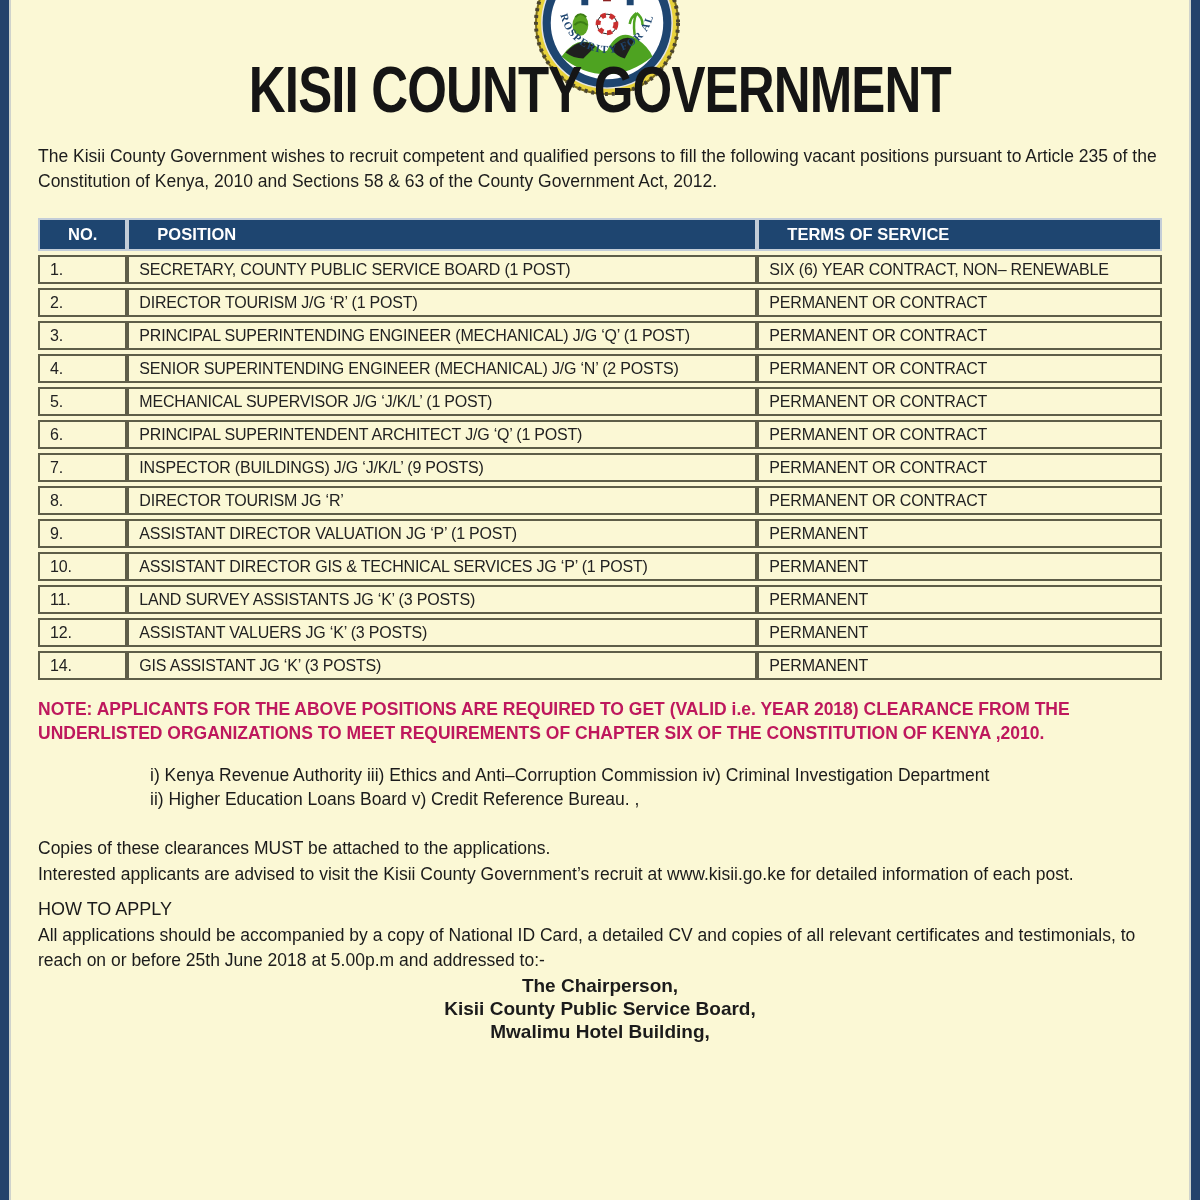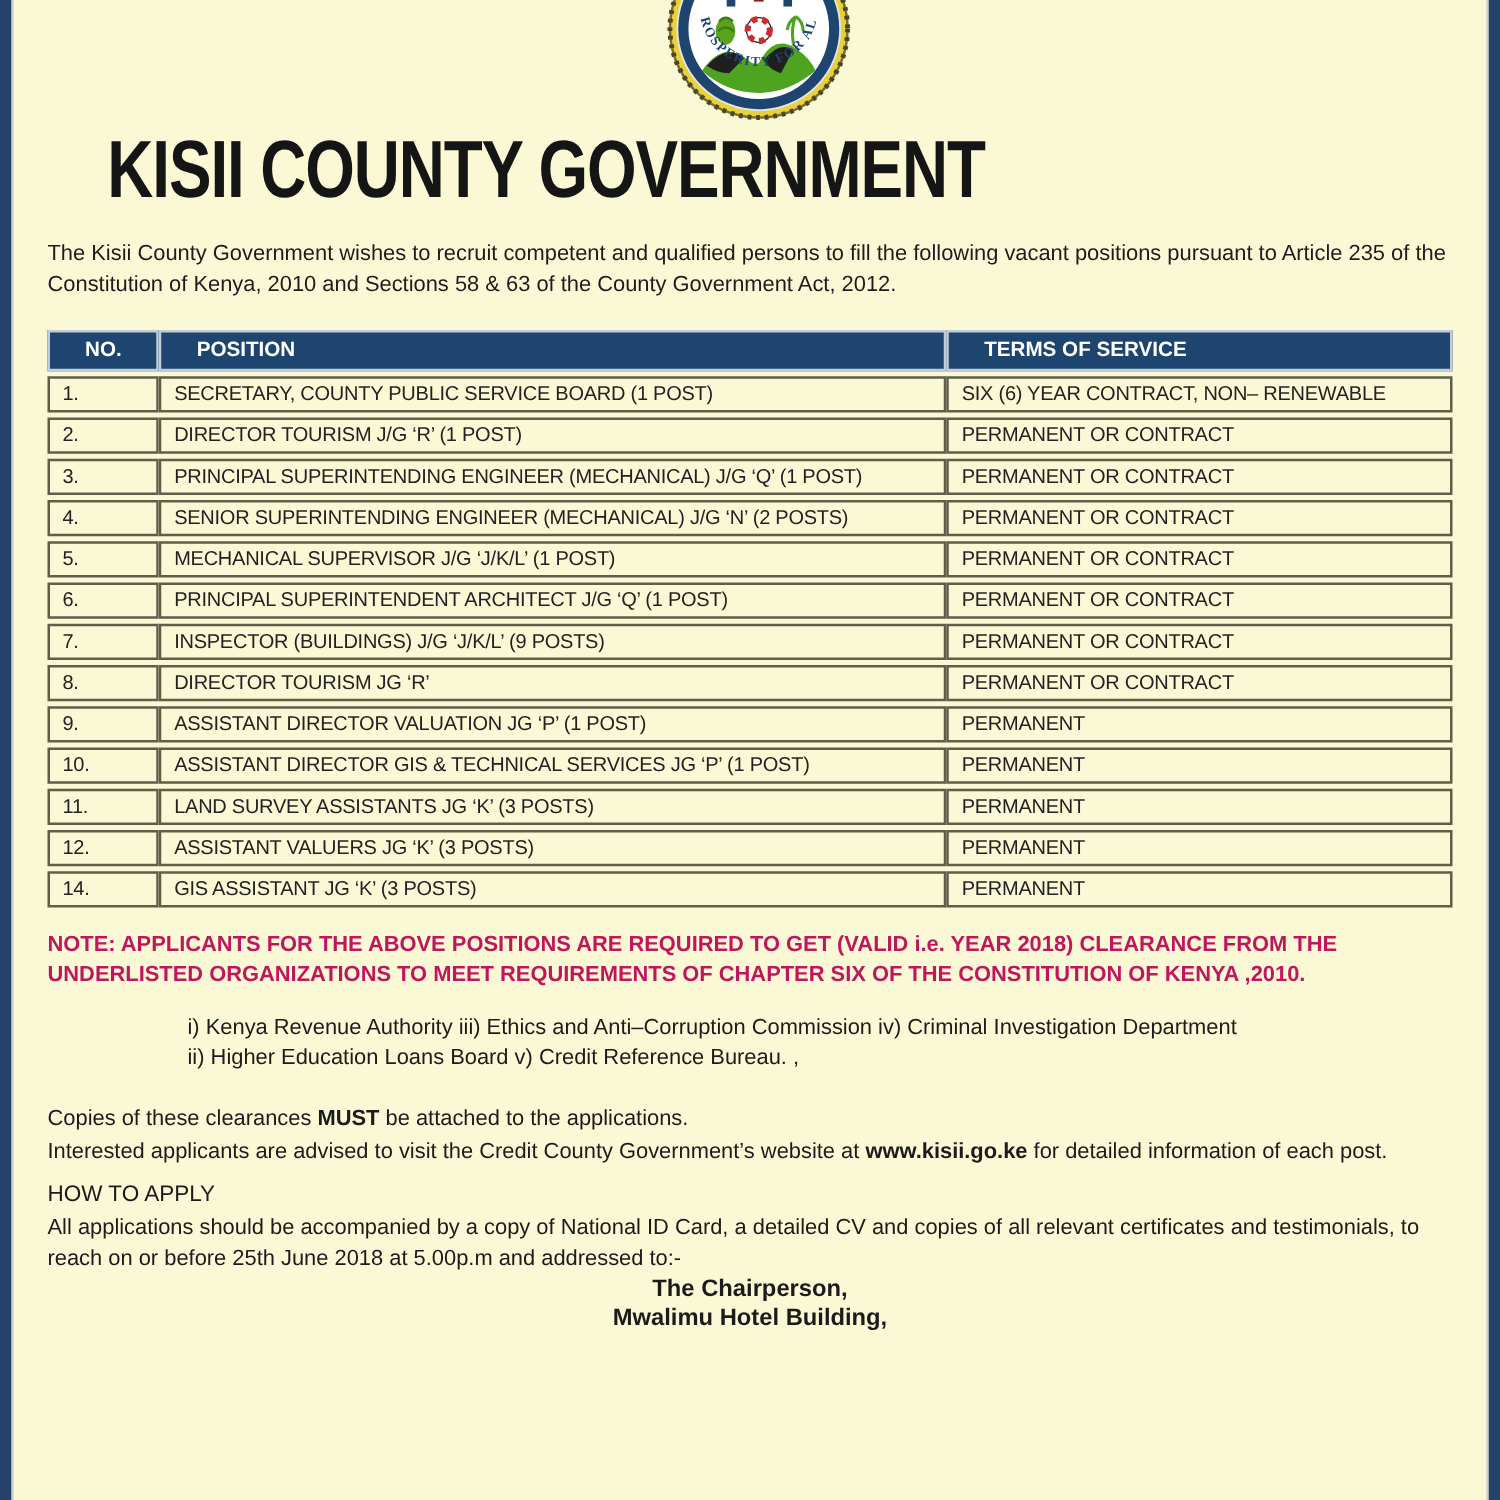--- a/index.html
+++ b/index.html
@@ -16,21 +16,21 @@
                 inset 11px 0 0 #cfd3cc, inset -11px 0 0 #cfd3cc;
   }
   .content { padding:0 38px; }
 
   
   .seal {
     position:absolute; top:-52px; left:50%; margin-left:-68px;
     width:150px; height:150px;
   }
 
-  .title-wrap { padding-top:106px; }
+  .title-wrap { padding-top:60px; text-align:center; }
   .title-text {
     display:inline-block;
     font-size:58px; font-weight:bold; color:#151515;
     letter-spacing:-1px; white-space:nowrap;
     transform:scale(0.88,1.12); transform-origin:center bottom;
   }
   .banner {
     margin-top:13px; height:57px; background:#1e4570;
     display:flex; align-items:center; justify-content:center;
     border-top:2px solid #3a5d85;
@@ -56,21 +56,21 @@
     background:#fbf8d5; border:2px solid #5e5e49;
     padding:3.5px 10px; color:#222222; letter-spacing:-0.2px;
   }
   .col-no { width:76px; }
   .col-pos { width:630px; }
 
   .note { margin-top:14px; font-size:17.5px; font-weight:bold; line-height:1.35; color:#be185d; }
   .clearance { margin:19px 0 0 112px; font-size:17.5px; line-height:1.35; }
 
   .copies { margin-top:23px; font-size:17.5px; line-height:1.5; }
-  .copies b { font-weight:bold; }
+  .copies b { font-weight:normal; }
 
   .howto-heading { margin-top:12px; font-size:18px; font-weight:normal; }
   .howto-body { margin-top:3px; font-size:17.5px; line-height:1.4; }
 
   .address { margin-top:2px; text-align:center; font-size:19px; font-weight:bold; line-height:23px; }
 </style>
 </head>
 <body>
 
 <div class="page">
@@ -196,26 +196,27 @@
 
     <div class="note">NOTE: APPLICANTS FOR THE ABOVE POSITIONS ARE REQUIRED TO GET (VALID i.e. YEAR 2018) CLEARANCE FROM THE UNDERLISTED ORGANIZATIONS TO MEET REQUIREMENTS OF CHAPTER SIX OF THE CONSTITUTION OF KENYA ,2010.</div>
 
     <div class="clearance">
       <div>i)  Kenya Revenue Authority iii) Ethics and Anti–Corruption Commission iv) Criminal Investigation Department</div>
       <div>ii)  Higher Education Loans Board v) Credit Reference Bureau. ,</div>
     </div>
 
     <div class="copies">
       <div><span>Copies of these clearances </span><b>MUST</b><span> be attached to the applications.</span></div>
-      <div><span>Interested applicants are advised to visit the Credit County Government’s website at </span><b>www.kisii.go.ke</b><span> for detailed information of each post.</span></div>
+      <div><span>Interested applicants are advised to visit the Kisii County Government’s recruit at </span><b>www.kisii.go.ke</b><span> for detailed information of each post.</span></div>
     </div>
 
     <div class="howto-heading">HOW TO APPLY</div>
     <div class="howto-body">All applications should be accompanied by a copy of National ID Card, a detailed CV and copies of all relevant certificates and testimonials, to reach on or before 25th June 2018 at 5.00p.m and addressed to:-</div>
 
     <div class="address">
       <div>The Chairperson,</div>
+      <div>Kisii County Public Service Board,</div>
       <div>Mwalimu Hotel Building,</div>
 
     </div>
 
   </div>
 </div>
 
 </body></html>

